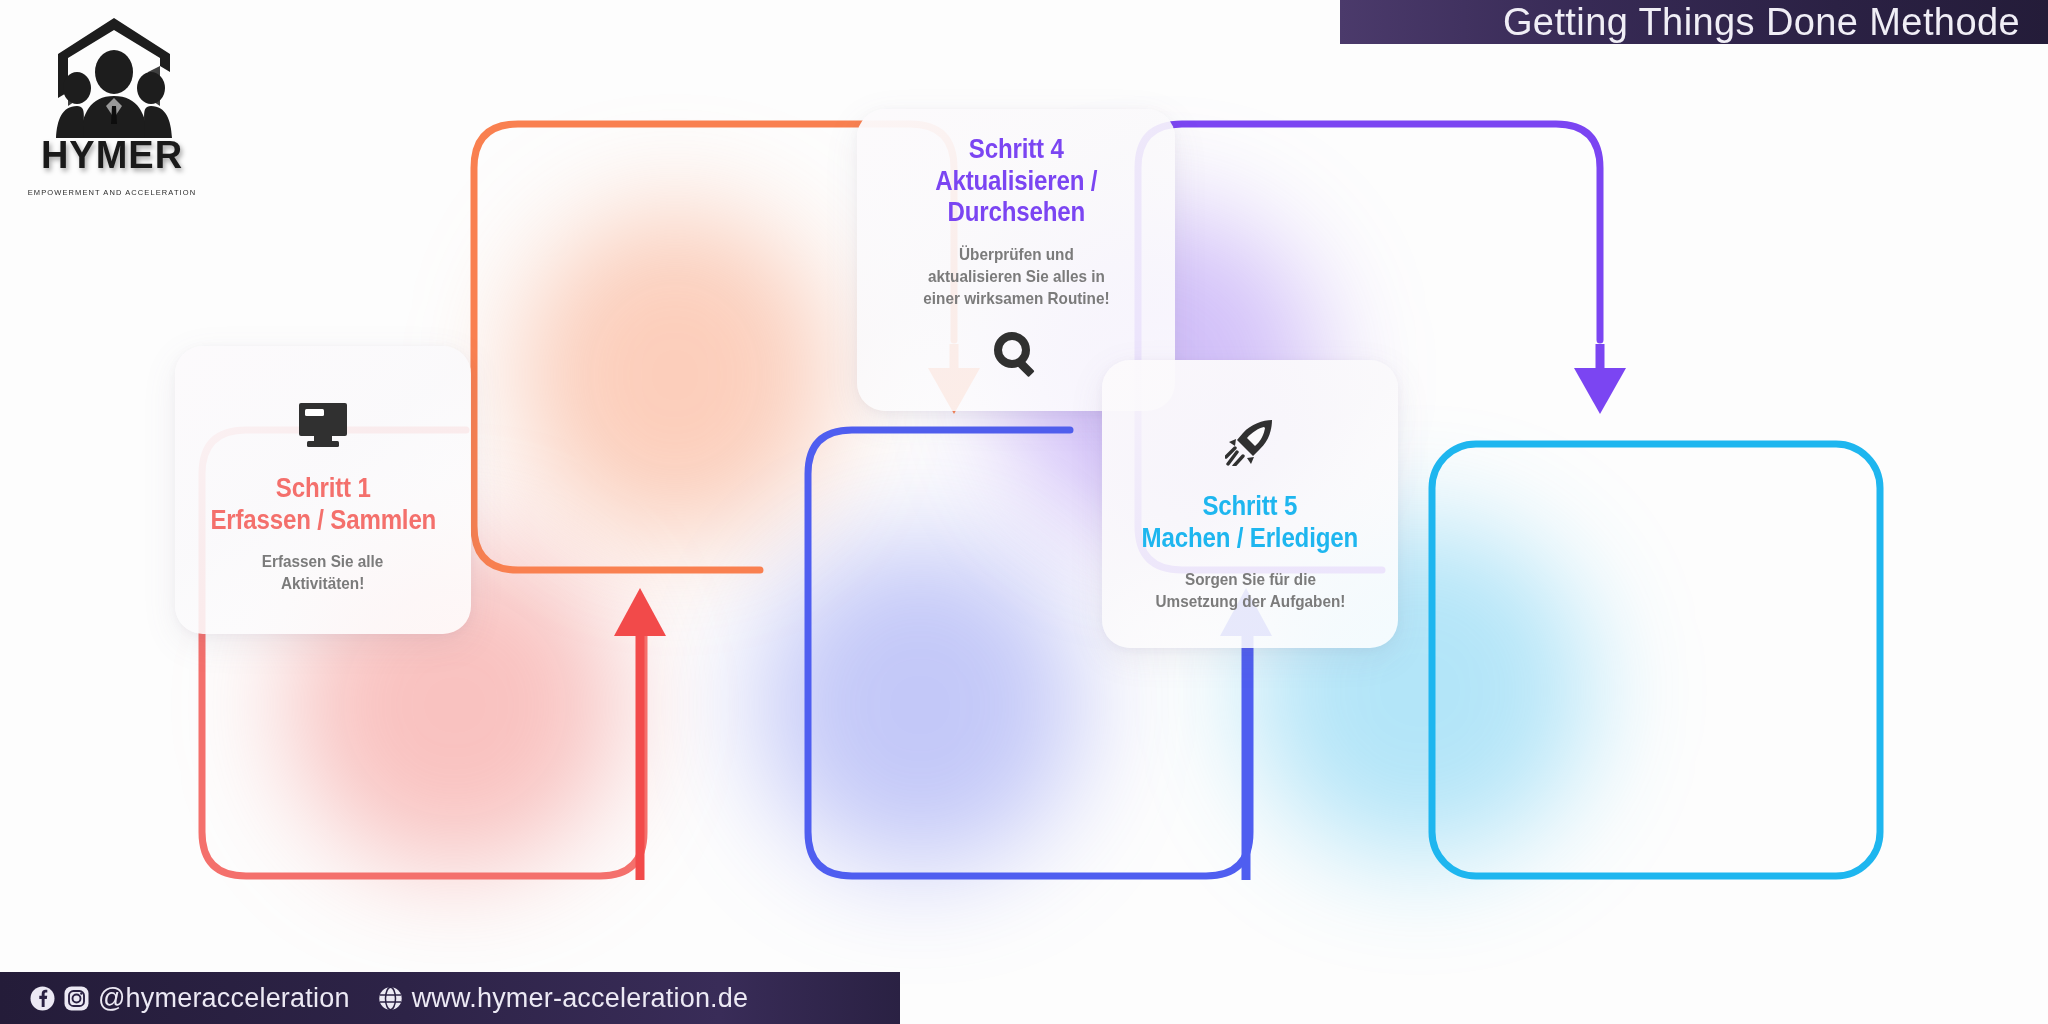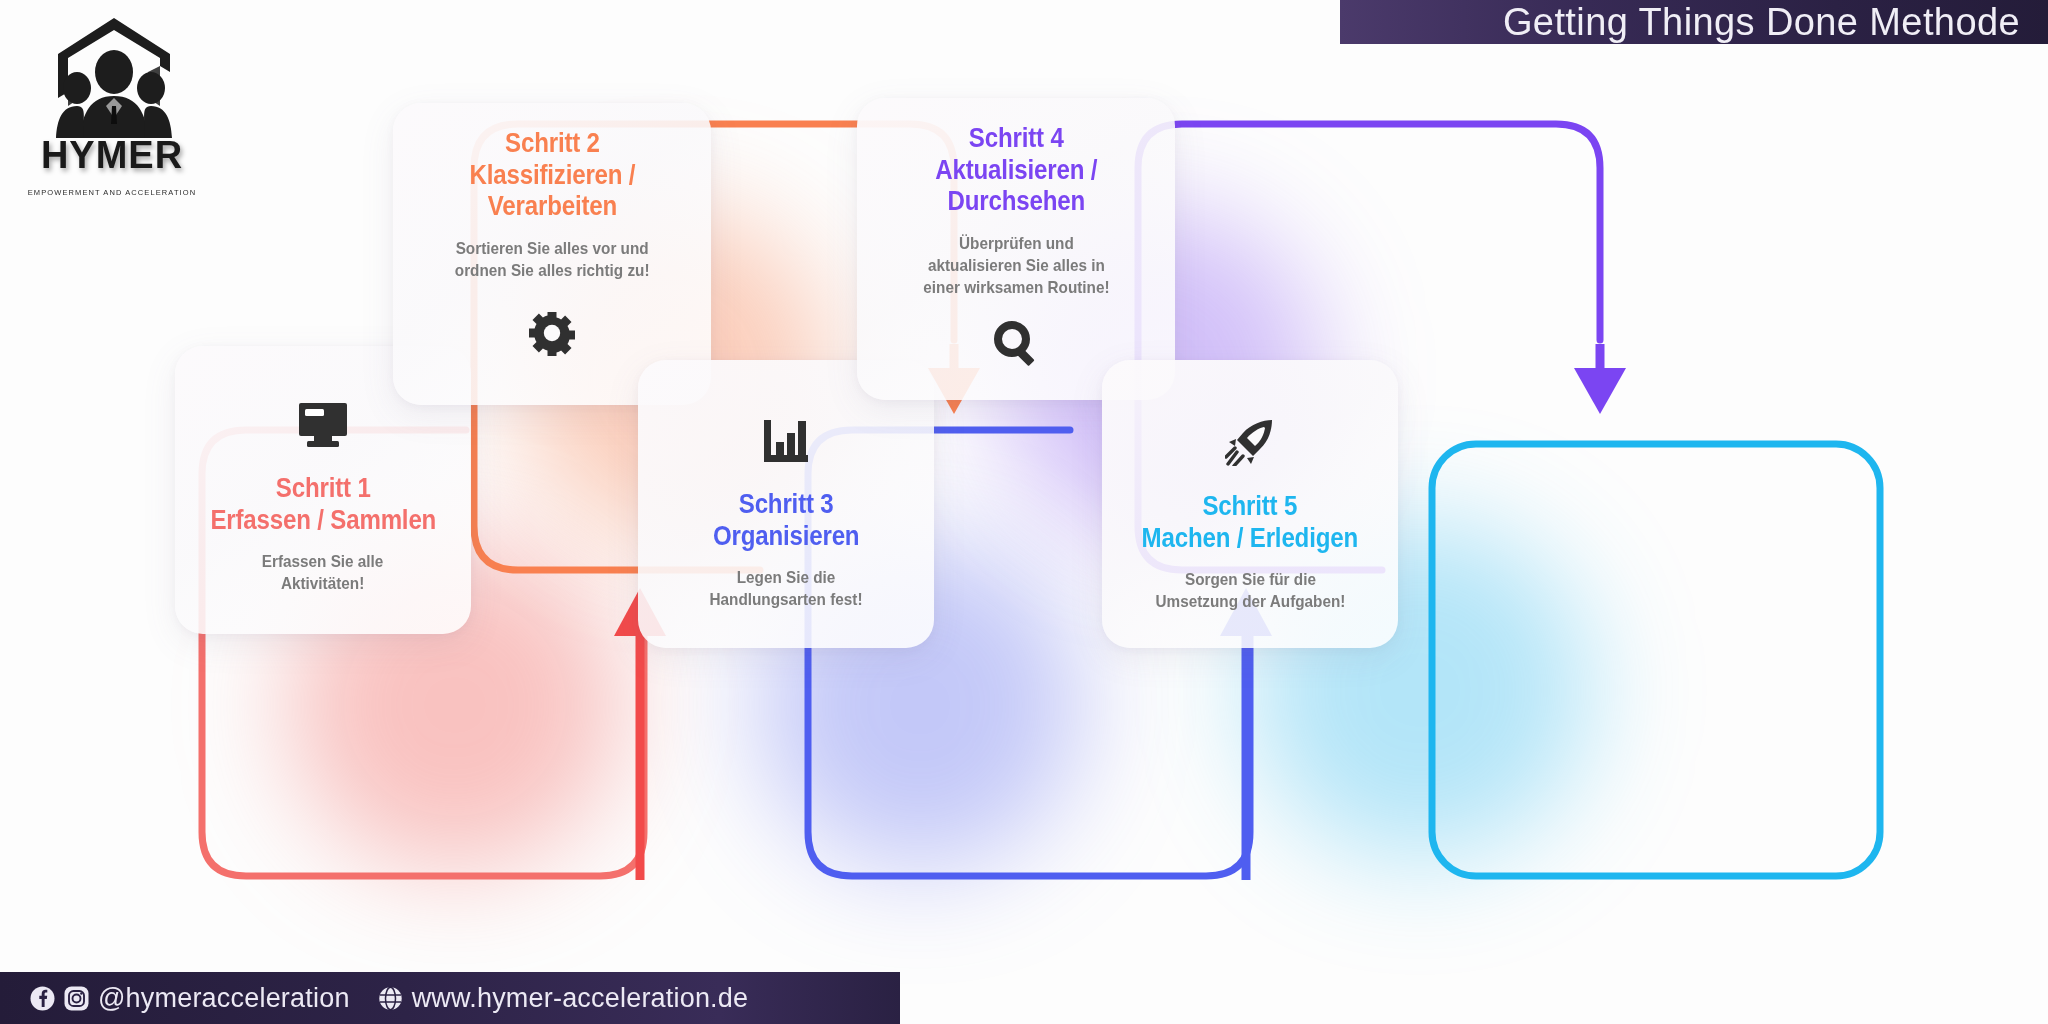--- a/index.html
+++ b/index.html
@@ -90,21 +90,21 @@
   #card2{ left:393px; top:103px;  width:318px; height:302px; }
   #card2 .card-title{ margin-top:6px; }
   #card2 .card-desc{ margin-top:16px; }
   #card2 .card-icon{ margin-top:28px; }
 
   #card3{ left:638px; top:360px;  width:296px; height:288px; justify-content:flex-start; }
   #card3 .card-icon{ margin-top:40px; }
   #card3 .card-title{ margin-top:24px; }
   #card3 .card-desc{ margin-top:16px; }
 
-  #card4{ left:857px; top:98px;  width:318px; height:302px; }
+  #card4{ left:857px; top:109px;  width:318px; height:302px; }
   #card4 .card-title{ margin-top:6px; }
   #card4 .card-desc{ margin-top:16px; }
   #card4 .card-icon{ margin-top:22px; }
 
   #card5{ left:1102px; top:360px; width:296px; height:288px; justify-content:flex-start; }
   #card5 .card-icon{ margin-top:40px; }
   #card5 .card-title{ margin-top:24px; }
   #card5 .card-desc{ margin-top:16px; }
 </style>
 </head>
@@ -193,57 +193,21 @@
     <div class="card-title" style="color:#f4706c;">
       <span class="l">Schritt 1</span>
       <span class="l">Erfassen / Sammlen</span>
     </div>
     <div class="card-desc">
       <span class="l">Erfassen Sie  alle</span>
       <span class="l">Aktivitäten!</span>
     </div>
   </div>
 
-  <div class="card" id="card2">
-    <div class="card-title" style="color:#f98050;">
-      <span class="l">Schritt 2</span>
-      <span class="l">Klassifizieren /</span>
-      <span class="l">Verarbeiten</span>
-    </div>
-    <div class="card-desc">
-      <span class="l">Sortieren Sie alles vor und</span>
-      <span class="l">ordnen Sie alles richtig zu!</span>
-    </div>
-    <div class="card-icon">
-      <svg width="46" height="46" viewBox="0 0 46 46" xmlns="http://www.w3.org/2000/svg">
-        <path fill="#303030" d="M18.5 2 h9 v5.6 a15.6 15.6 0 0 1 4.6 1.9 l4-4 6.4 6.4 -4 4 a15.6 15.6 0 0 1 1.9 4.6 H46 v9 h-5.6 a15.6 15.6 0 0 1 -1.9 4.6 l4 4 -6.4 6.4 -4 -4 a15.6 15.6 0 0 1 -4.6 1.9 V46 h-9 v-5.6 a15.6 15.6 0 0 1 -4.6 -1.9 l-4 4 -6.4 -6.4 4 -4 a15.6 15.6 0 0 1 -1.9 -4.6 H0 v-9 h5.6 a15.6 15.6 0 0 1 1.9 -4.6 l-4 -4 6.4 -6.4 4 4 a15.6 15.6 0 0 1 4.6 -1.9 Z"></path>
-        <circle cx="23" cy="23" r="8.2" fill="#fbfafb"></circle>
-      </svg>
-    </div>
-  </div>
-
-  <div class="card" id="card3">
-    <div class="card-icon">
-      <svg width="48" height="46" viewBox="0 0 48 46" xmlns="http://www.w3.org/2000/svg">
-        <rect x="2" y="2" width="7" height="42" fill="#303030"></rect>
-        <rect x="2" y="37" width="44" height="7" fill="#303030"></rect>
-        <rect x="14" y="24" width="8" height="13" fill="#303030"></rect>
-        <rect x="25" y="15" width="8" height="22" fill="#303030"></rect>
-        <rect x="36" y="3" width="8" height="34" fill="#303030"></rect>
-      </svg>
-    </div>
-    <div class="card-title" style="color:#4f5ef0;">
-      <span class="l">Schritt 3</span>
-      <span class="l">Organisieren</span>
-    </div>
-    <div class="card-desc">
-      <span class="l">Legen Sie die</span>
-      <span class="l">Handlungsarten fest!</span>
-    </div>
-  </div>
+
 
   <div class="card" id="card4">
     <div class="card-title" style="color:#7b45f2;">
       <span class="l">Schritt 4</span>
       <span class="l">Aktualisieren /</span>
       <span class="l">Durchsehen</span>
     </div>
     <div class="card-desc">
       <span class="l">Überprüfen und</span>
       <span class="l">aktualisieren Sie alles in</span>

